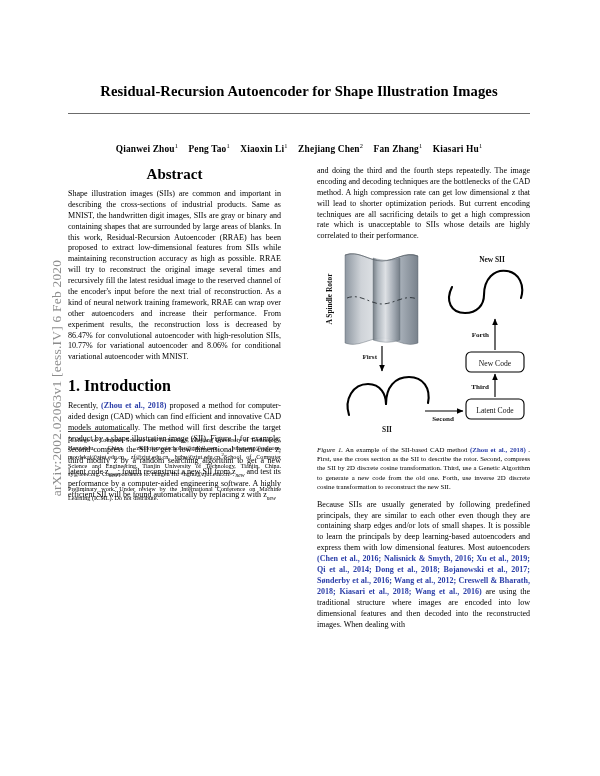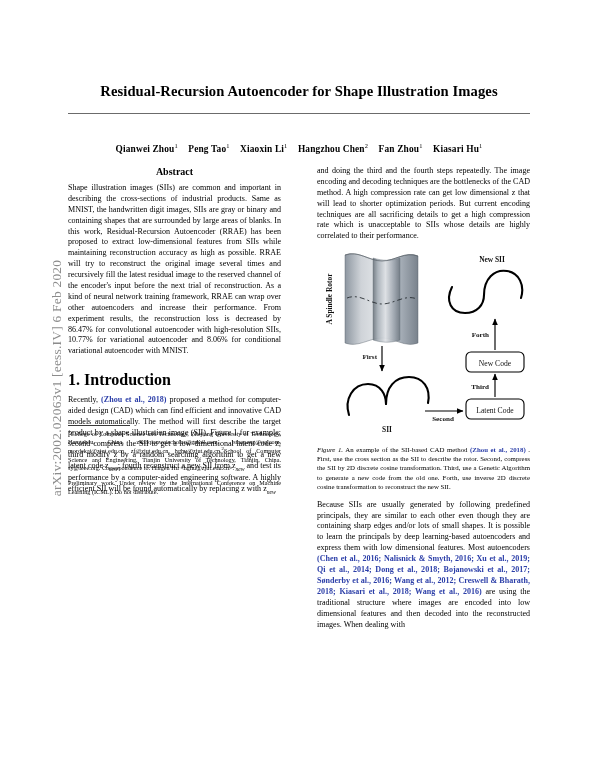--- a/index.html
+++ b/index.html
@@ -80,21 +80,21 @@
   .col {
     position: absolute;
     top: 0;
     width: 213px;
   }
   .col-left  { left: 0; }
   .col-right { left: 249px; }
 
   .sec-head {
     margin: 0 0 6px 0;
-    font-size: 10px;
+    font-size: 15px;
     font-weight: bold;
     text-align: center;
   }
   .sec-head-left {
     text-align: left;
     margin: 14px 0 6px 0;
     font-size: 16px;
   }
 
   p.body {
@@ -164,22 +164,22 @@
 <div class="page">
 
   <h1 class="title">Residual-Recursion Autoencoder for Shape Illustration Images</h1>
 
   <hr class="rule">
 
   <div class="authors">
     <span class="au"><span>Qianwei Zhou</span><sup>1</sup></span>
     <span class="au"><span>Peng Tao</span><sup>1</sup></span>
     <span class="au"><span>Xiaoxin Li</span><sup>1</sup></span>
-    <span class="au"><span>Hangzhou Chen</span><sup>2</sup></span>
-    <span class="au"><span>Fan Zhou</span><sup>1</sup></span>
+    <span class="au"><span>Zhejiang Chen</span><sup>2</sup></span>
+    <span class="au"><span>Fan Zhang</span><sup>1</sup></span>
     <span class="au"><span>Kiasari Hu</span><sup>1</sup></span>
   </div>
 
   <div class="cols">
 
     <div class="col col-left">
 
       <h2 class="sec-head">Abstract</h2>
       <p class="body">Shape illustration images (SIIs) are common and important in describing the cross-sections of industrial products. Same as MNIST, the handwritten digit images, SIIs are gray or binary and containing shapes that are surrounded by large areas of blanks. In this work, Residual-Recursion Autoencoder (RRAE) has been proposed to extract low-dimensional features from SIIs while maintaining reconstruction accuracy as high as possible. RRAE will try to reconstruct the original image several times and recursively fill the latest residual image to the reserved channel of the encoder's input before the next trial of reconstruction. As a kind of neural network training framework, RRAE can wrap over other autoencoders and increase their performance. From experiment results, the reconstruction loss is decreased by 86.47% for convolutional autoencoder with high-resolution SIIs, 10.77% for variational autoencoder and 8.06% for conditional variational autoencoder with MNIST.</p>
 

